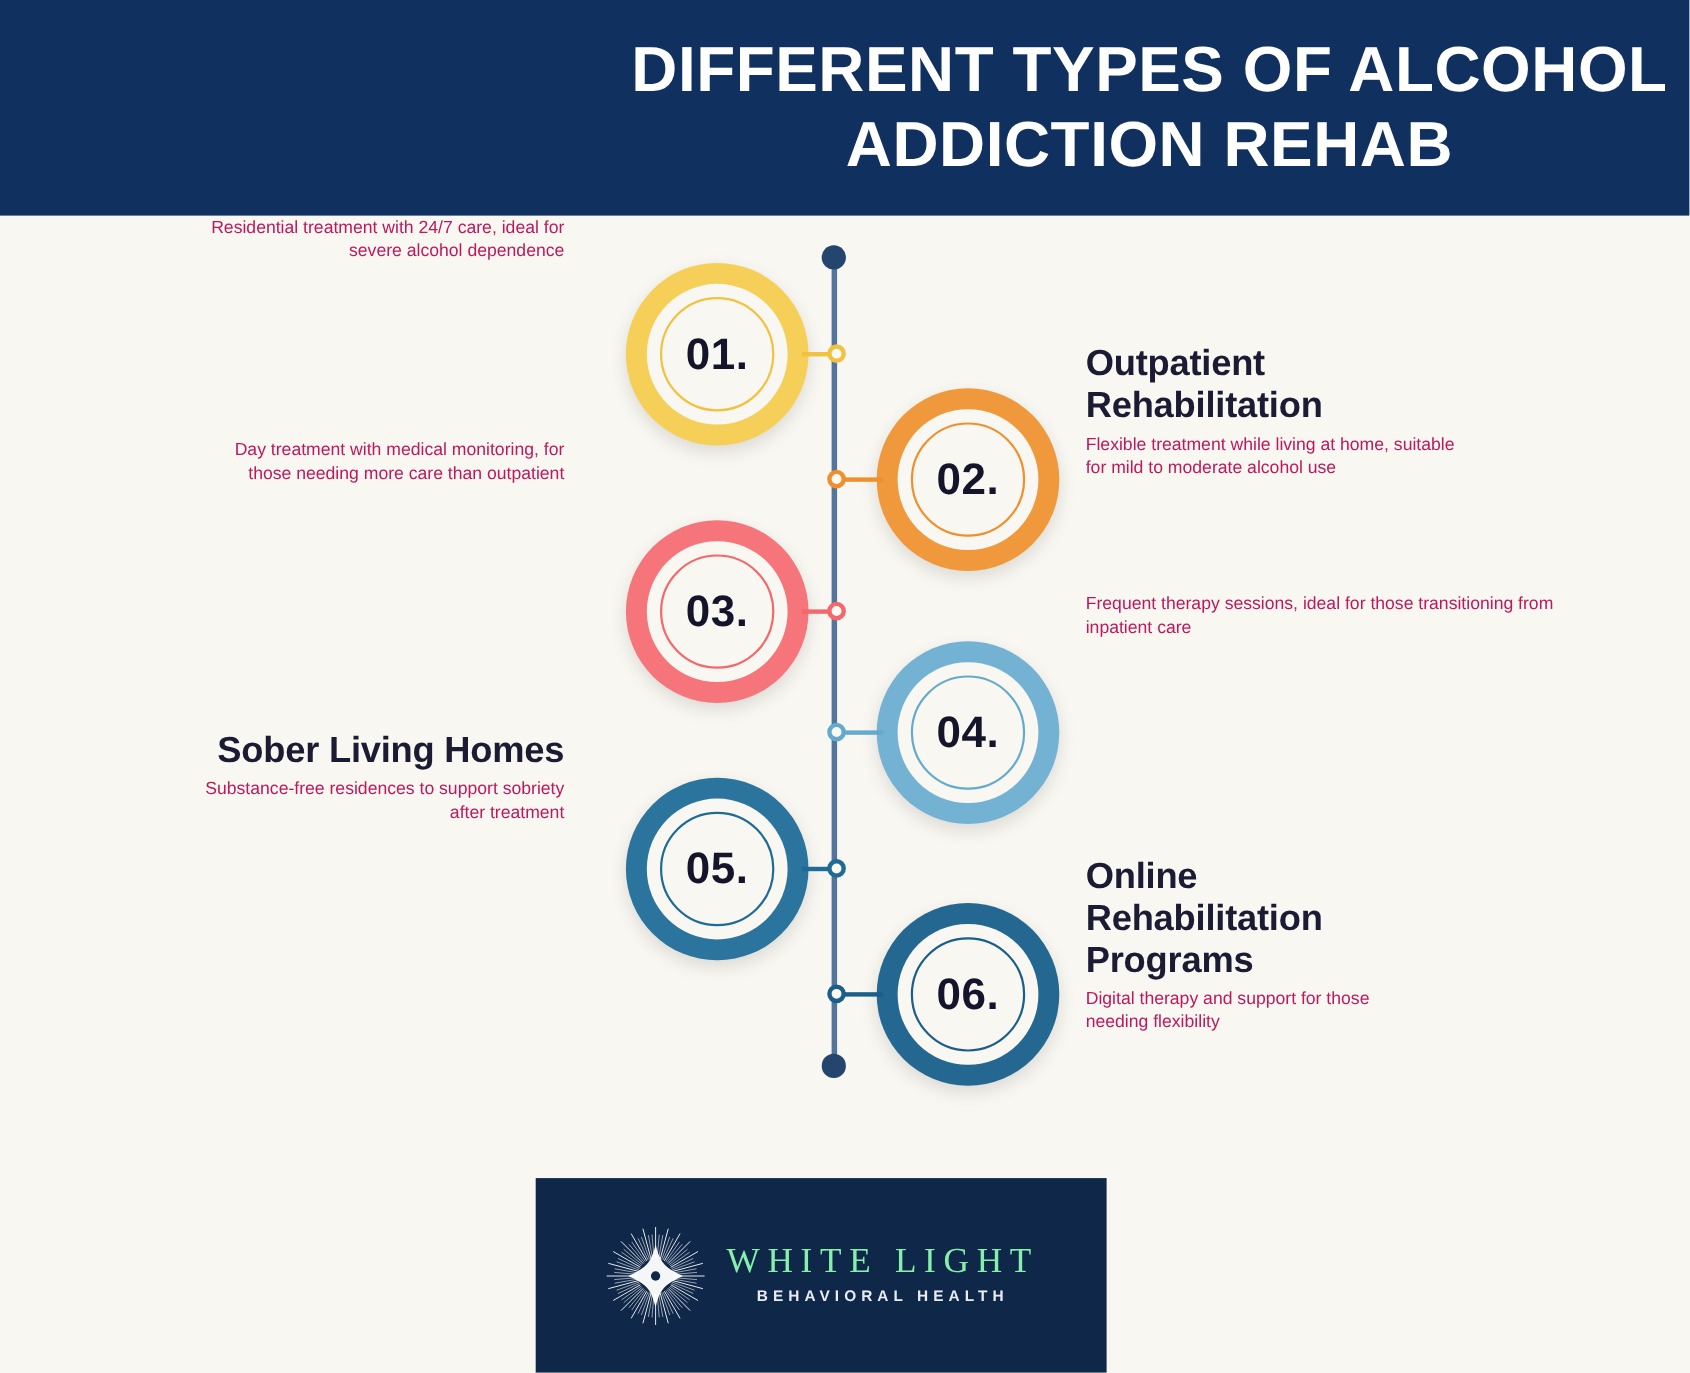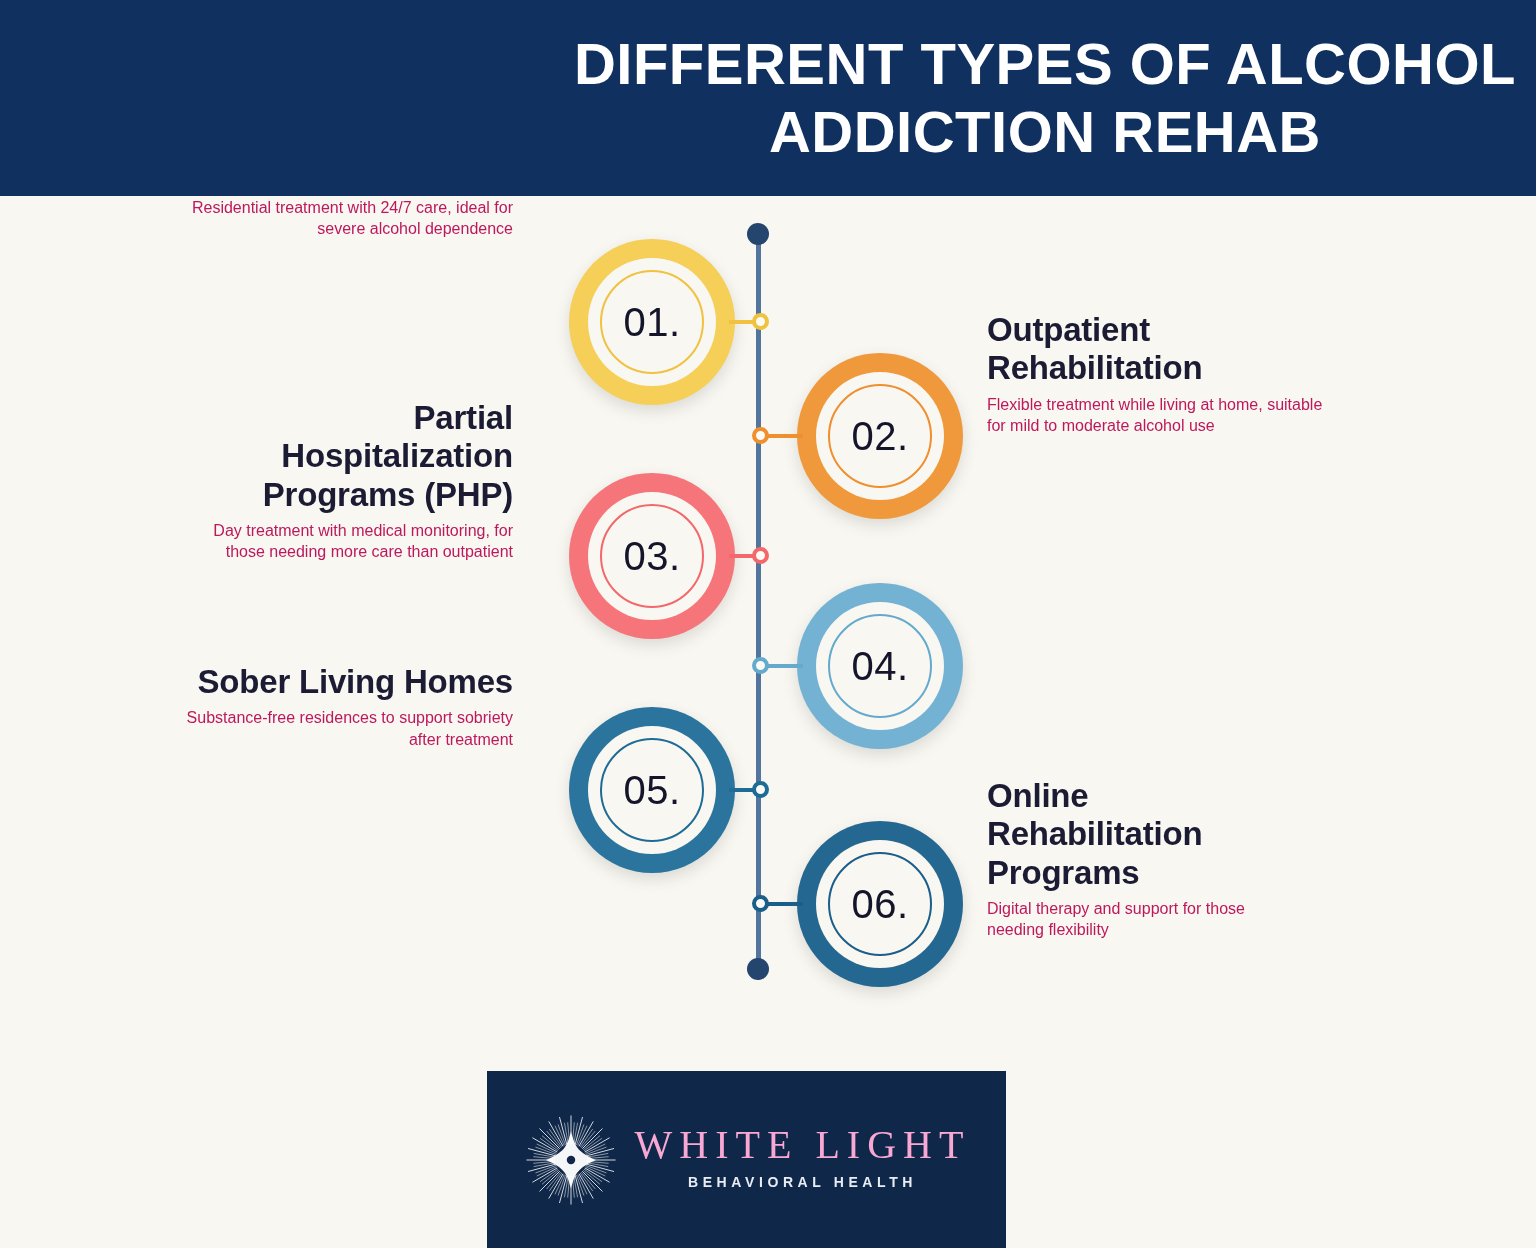--- a/index.html
+++ b/index.html
@@ -102,21 +102,21 @@
     width: 104px;
     height: 104px;
     border-radius: 50%;
     display: flex;
     align-items: center;
     justify-content: center;
     box-sizing: border-box;
   }
   .bubble-num {
     font-size: 40px;
-    font-weight: normal;
+    font-weight: bold;
     color: #14142b;
     letter-spacing: 0.5px;
     line-height: 1;
   }
 
   
   .connector {
     position: absolute;
     height: 4px;
     top: 81px;
@@ -172,22 +172,22 @@
     flex: 0 0 auto;
   }
   .logo-words {
     display: flex;
     flex-direction: column;
     align-items: center;
     padding-bottom: 4px;
   }
   .logo-name {
     font-family: "Liberation Serif", serif;
-    color: #f9a8d4;
-    font-size: 40px;
+    color: #86efac;
+    font-size: 32px;
     letter-spacing: 7px;
     line-height: 1;
     white-space: nowrap;
   }
   .logo-sub {
     color: #e8ecf3;
     font-size: 14px;
     letter-spacing: 4.6px;
     font-weight: bold;
     margin-top: 9px;
@@ -240,35 +240,35 @@
       <div class="bubble" style="left: 569px; background: rgb(246, 117, 122); box-shadow: rgba(0, 0, 0, 0.12) 0px 6px 16px;">
         <div class="bubble-inner" style="background: rgb(248, 247, 241); box-shadow: rgb(248, 247, 241) 0px 0px 0px 5px;">
           <div class="bubble-ring" style="border: 2px solid rgb(244, 103, 106);">
             <div class="bubble-num">03.</div>
           </div>
         </div>
       </div>
       <div class="connector" style="background: rgb(244, 103, 106); left: 729px; width: 33px;"></div>
       <div class="cdot" style="left: 752px; border: 4px solid rgb(244, 103, 106);"></div>
       <div class="txt left" style="left: 173px; width: 340px; top: -74px;">
-        <div class="t-title">Partial Hospitalization Programs (PHP)</div>
         <div class="t-desc">Day treatment with medical monitoring, for those needing more care than outpatient</div>
       </div>
     </div>
     <div class="row" style="top: 387px;">
       <div class="bubble" style="left: 797px; background: rgb(116, 178, 211); box-shadow: rgba(0, 0, 0, 0.12) 0px 6px 16px;">
         <div class="bubble-inner" style="background: rgb(248, 247, 241); box-shadow: rgb(248, 247, 241) 0px 0px 0px 5px;">
           <div class="bubble-ring" style="border: 2px solid rgb(100, 170, 205);">
             <div class="bubble-num">04.</div>
           </div>
         </div>
       </div>
       <div class="connector" style="background: rgb(100, 170, 205); left: 754px; width: 49px;"></div>
       <div class="cdot" style="left: 752px; border: 4px solid rgb(100, 170, 205);"></div>
       <div class="txt right" style="left: 987px; width: 430px; top: -44px;">
+        <div class="t-desc">Frequent therapy sessions, ideal for those transitioning from inpatient care</div>
       </div>
     </div>
     <div class="row" style="top: 511px;">
       <div class="bubble" style="left: 569px; background: rgb(42, 116, 157); box-shadow: rgba(0, 0, 0, 0.12) 0px 6px 16px;">
         <div class="bubble-inner" style="background: rgb(248, 247, 241); box-shadow: rgb(248, 247, 241) 0px 0px 0px 5px;">
           <div class="bubble-ring" style="border: 2px solid rgb(29, 107, 150);">
             <div class="bubble-num">05.</div>
           </div>
         </div>
       </div>

